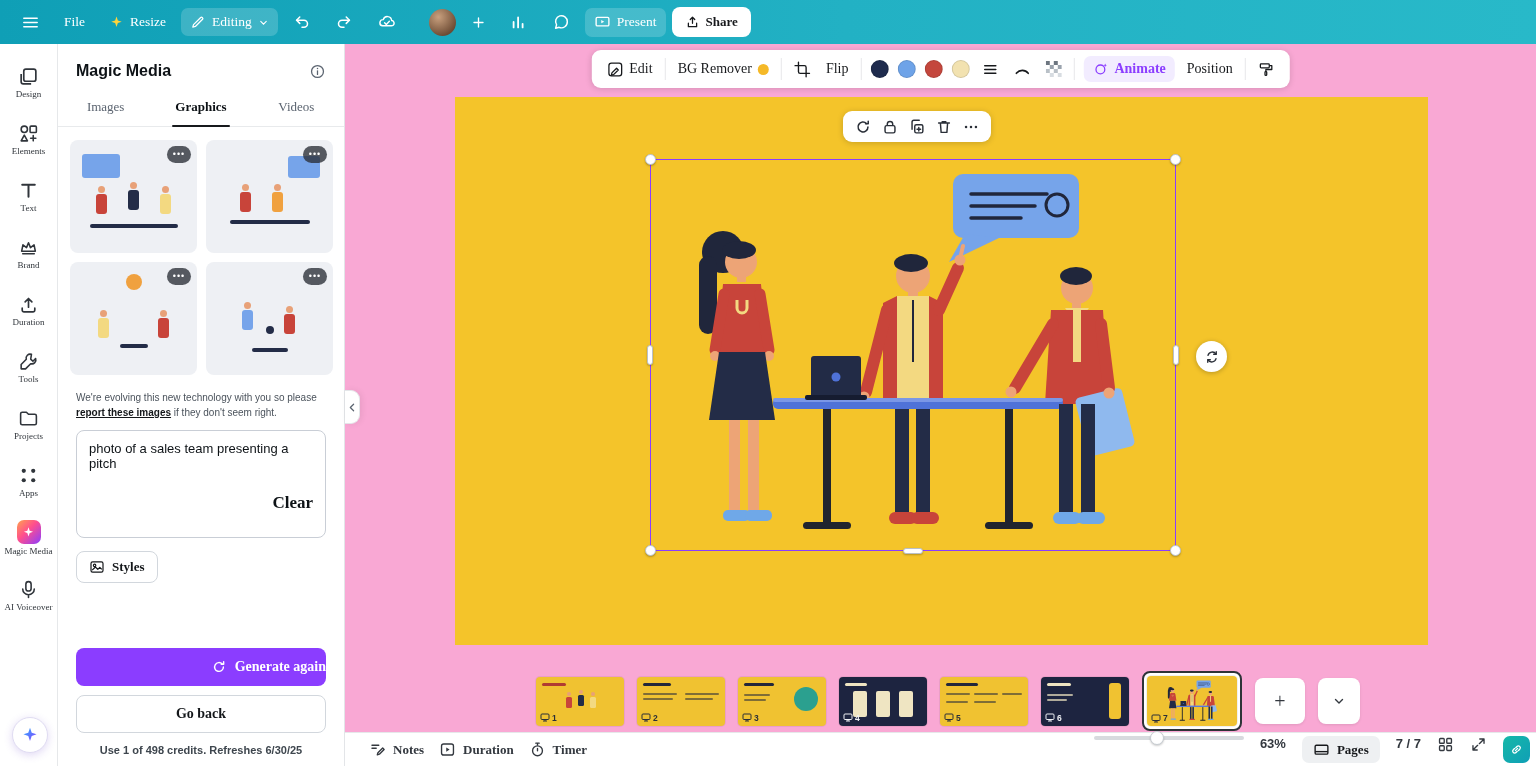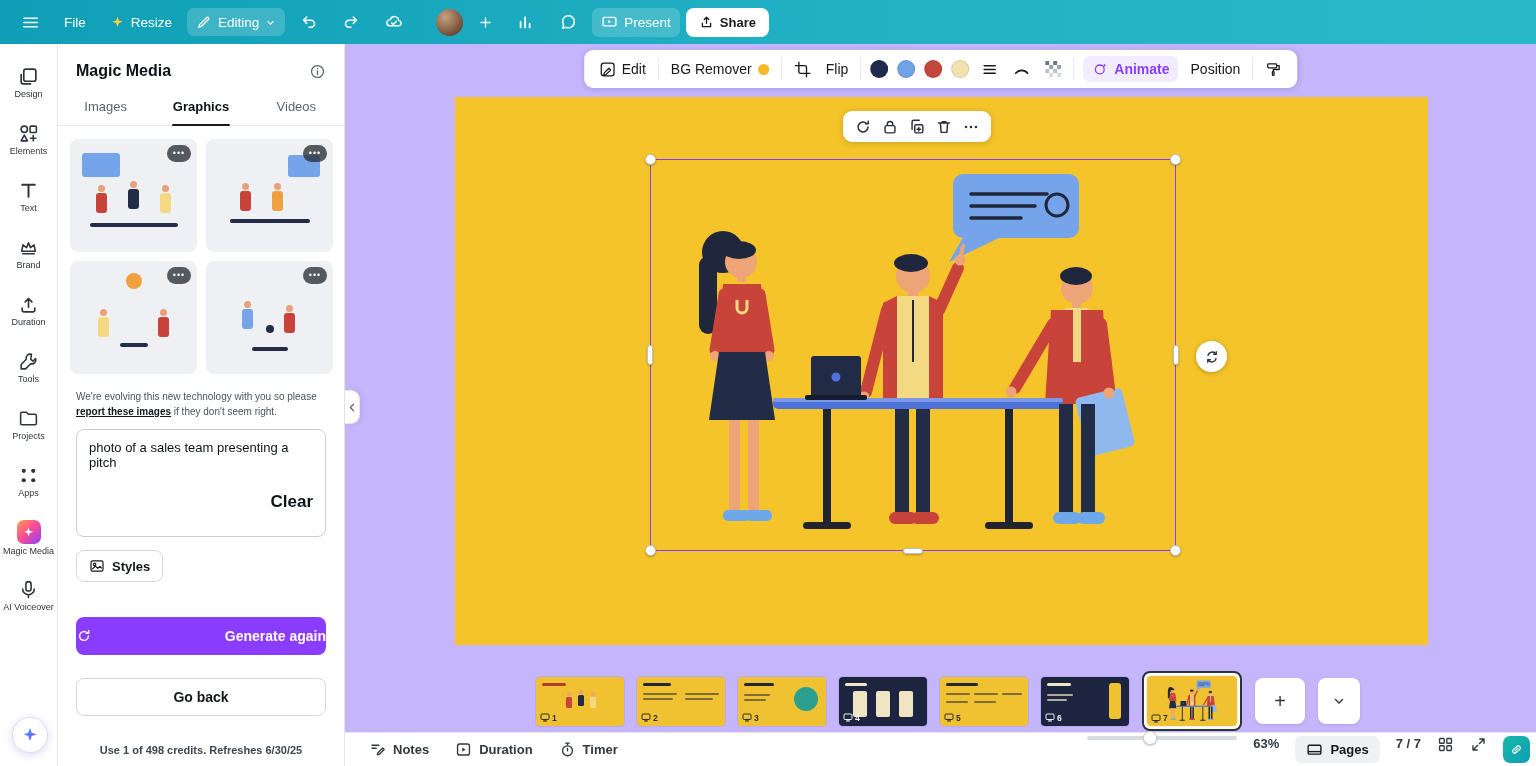--- a/index.html
+++ b/index.html
@@ -1,20 +1,20 @@
 <!DOCTYPE html>
 <html><head>
 <meta charset="utf-8">
 <style>
   *{box-sizing:border-box;margin:0;padding:0}
   html,body{width:1536px;height:766px;overflow:hidden}
   body{font-family:"Liberation Sans",sans-serif;background:#ebedf0;color:#0d1216;font-size:13px}
   .app{position:relative;width:1536px;height:766px}
   svg{display:block}
-  button{font-family:Liberation Sans, sans-serif;background:none;border:none;cursor:pointer;color:inherit;font-size:inherit}
+  button{font-family:Liberation Serif, serif;background:none;border:none;cursor:pointer;color:inherit;font-size:inherit}
 
   
   .topbar{position:absolute;top:0;left:0;right:0;height:44px;display:flex;align-items:center;gap:6px;
     padding:0 12px;background:linear-gradient(90deg,#0f9fb6,#22b1c4 55%,#28b9c9);color:#fff;z-index:60}
   .tb-btn{display:flex;align-items:center;gap:6px;padding:6px 9px;border-radius:7px;color:#fff;font-size:13.5px}
   .tb-pill{background:rgba(255,255,255,.18)}
   .tb-ic{flex:none}
   .tb-title{margin-left:auto;font-size:13px;white-space:nowrap;color:#fff}
   .avatar{width:27px;height:27px;border-radius:50%;margin-left:18px;
     background:radial-gradient(circle at 35% 30%,#c9a07e,#6b4a33 75%);flex:none}
@@ -49,30 +49,30 @@
   .disclaimer{padding:10px 18px 0;font-size:10px;line-height:1.45;color:#4b535c}
   .disclaimer b{color:#14171a;text-decoration:underline}
   .prompt-box{position:relative;margin:10px 18px 0;border:1px solid #c9ced6;border-radius:8px;height:108px}
   .prompt-box textarea{width:100%;height:74px;border:none;outline:none;resize:none;border-radius:8px;
     padding:10px 12px;font-family:inherit;font-size:13px;color:#0d1216;background:transparent}
   .clear-btn{position:absolute;right:12px;bottom:24px;font-weight:700;font-size:17px}
   .styles-btn{margin:13px 18px 0;display:inline-flex;align-items:center;gap:7px;border:1px solid #d2d7dd;border-radius:8px;
     padding:7px 12px;font-size:13px;font-weight:600;color:#14171a;margin-left:18px}
   .panel-bottom{position:absolute;left:18px;right:18px;bottom:10px}
   .gen-btn{width:100%;height:38px;border-radius:8px;background:#8b3dff;color:#fff;font-weight:700;font-size:14px;
-    display:flex;align-items:center;justify-content:space-between;gap:8px}
-  .back-btn{width:100%;height:38px;border-radius:8px;background:#fff;border:1px solid #d2d7dd;color:#14171a;font-weight:700;font-size:14px;margin-top:23px}
-  .credits{margin-top:28px;text-align:center;font-size:11px;font-weight:700;color:#3e464e}
+    display:flex;align-items:center;justify-content:flex-end;gap:8px}
+  .back-btn{width:100%;height:38px;border-radius:8px;background:#fff;border:1px solid #d2d7dd;color:#14171a;font-weight:700;font-size:14px;margin-top:9px}
+  .credits{margin-top:11px;text-align:center;font-size:11px;font-weight:700;color:#3e464e}
   .collapse-tab{position:absolute;left:345px;top:390px;width:15px;height:34px;background:#fff;border:1px solid #e4e6e9;border-left:none;
     border-radius:0 9px 9px 0;box-shadow:2px 0 6px rgba(0,0,0,.07);display:flex;align-items:center;justify-content:center;z-index:45;color:#5b6470}
   .assistant{position:absolute;left:12px;bottom:13px;width:36px;height:36px;border-radius:50%;background:#fff;
     border:1px solid #e0dcf2;box-shadow:0 2px 8px rgba(100,60,200,.20);display:flex;align-items:center;justify-content:center;z-index:70}
 
   
-  .workspace{position:absolute;top:44px;left:345px;right:0;bottom:0;background:#c4b5fd}
+  .workspace{position:absolute;top:44px;left:345px;right:0;bottom:0;background:#f9a8d4}
   .ctx-toolbar{position:absolute;top:6px;left:50%;transform:translateX(-50%);height:38px;background:#fff;border-radius:9px;
     box-shadow:0 1px 6px rgba(0,0,0,.14);display:flex;align-items:center;gap:9px;padding:0 12px;z-index:50;white-space:nowrap}
   .ctx-item{display:flex;align-items:center;gap:6px;font-size:14px;color:#17191c;padding:4px 3px;border-radius:6px}
   .sep{width:1px;height:22px;background:#e8e8ea;flex:none}
   .swatch{width:18px;height:18px;border-radius:50%;border:1px solid rgba(0,0,0,.12);flex:none}
   .pro-dot{width:11px;height:11px;border-radius:50%;background:#f5b928;display:inline-block}
   .animate-pill{background:#f2ecff;color:#8b3dff;font-weight:600;padding:5px 9px;border-radius:7px}
 
   .slide{position:absolute;left:110px;top:53px;width:973px;height:548px;z-index:1}
   .sel{position:absolute;left:196px;top:63px;width:524px;height:390px;outline:1.6px solid #8b3dff;z-index:5}
@@ -104,21 +104,21 @@
   .mini-fg{position:absolute;display:flex;flex-direction:column;align-items:center;gap:1px}
   .mini-fh{width:4px;height:4px;border-radius:50%;background:#e8a178}
   .mini-fb{width:6px;height:11px;border-radius:1.5px}
   .add-btn{width:50px;height:46px;border-radius:8px;background:#fff;box-shadow:0 1px 3px rgba(0,0,0,.10);
     font-size:20px;color:#33383f;display:flex;align-items:center;justify-content:center;flex:none}
   .chev-btn{width:42px;height:46px;border-radius:8px;background:#fff;box-shadow:0 1px 3px rgba(0,0,0,.10);
     display:flex;align-items:center;justify-content:center;flex:none;color:#33383f}
 
   
   .statusbar{position:absolute;left:345px;right:0;bottom:0;height:34px;background:#fff;border-top:1px solid #e6e8ea;
-    display:flex;align-items:center;padding:0 6px 0 24px;gap:26px;z-index:55;color:#33383f}
+    display:flex;align-items:center;padding:0 6px 0 24px;gap:15px;z-index:55;color:#33383f}
   .sb-item{display:flex;align-items:center;gap:7px;font-size:13px;font-weight:600;color:#33383f}
   .sb-right{margin-left:auto;display:flex;align-items:flex-start;gap:16px}
   .zoom-track{position:relative;width:150px;height:4px;border-radius:2px;background:#d7dade}
   .zoom-thumb{position:absolute;left:42%;top:50%;transform:translate(-50%,-50%);width:14px;height:14px;border-radius:50%;
     background:#fff;border:1px solid #c7ccd2;box-shadow:0 1px 2px rgba(0,0,0,.2)}
   .pages-pill{display:flex;align-items:center;gap:7px;background:#eef0f2;border-radius:7px;padding:5px 11px;font-weight:700;font-size:13px;color:#17191c}
   .corner-btn{width:27px;height:27px;border-radius:7px;background:linear-gradient(135deg,#16b8a8,#0f9fb6);
     display:flex;align-items:center;justify-content:center;color:#fff}
 </style>
 </head>

